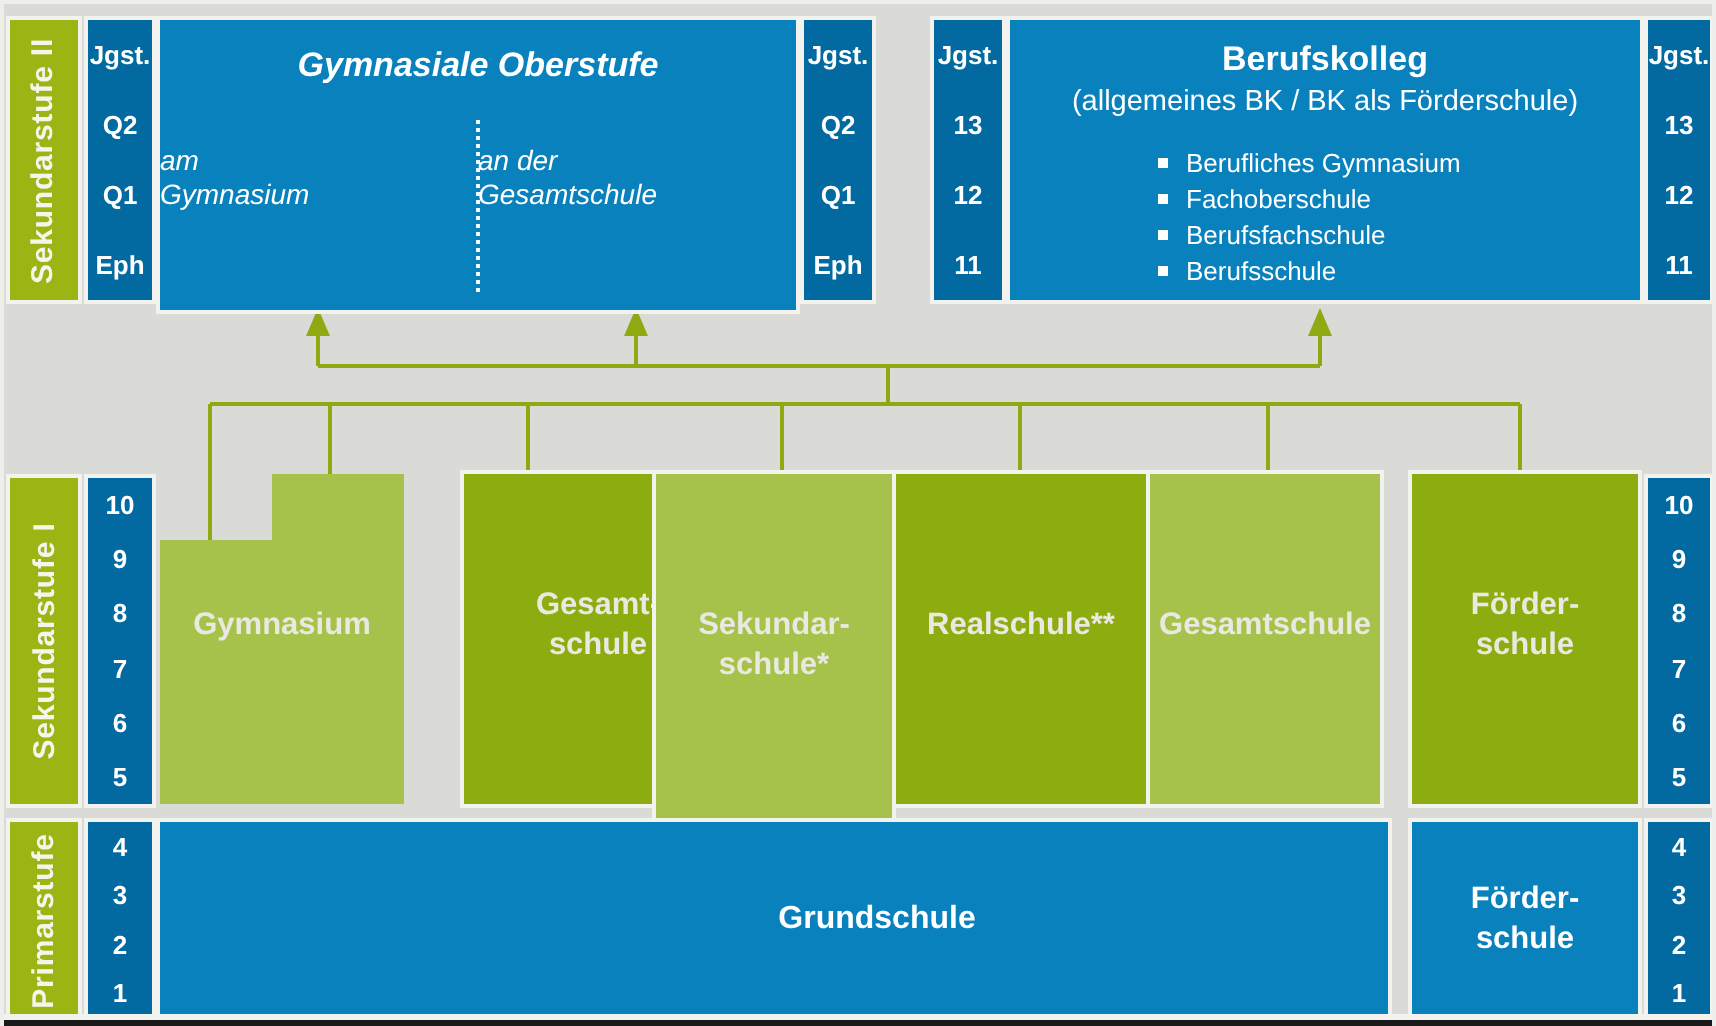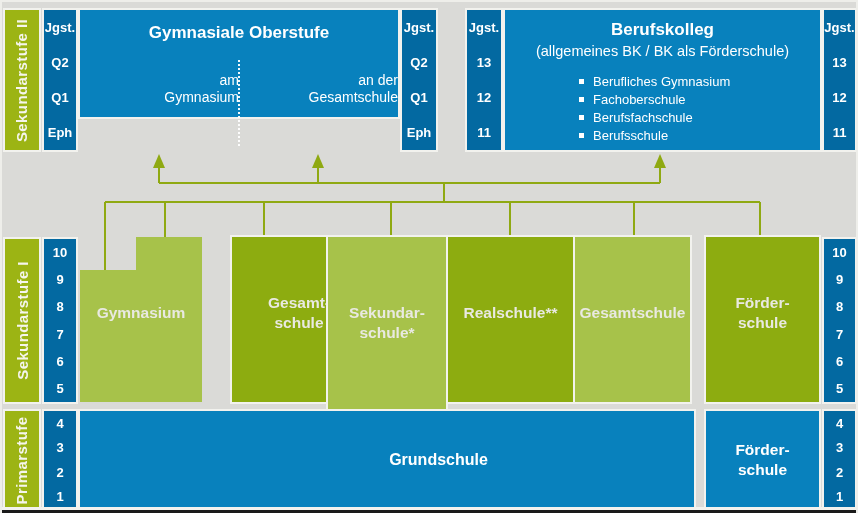--- a/index.html
+++ b/index.html
@@ -27,24 +27,24 @@
   #col-ober-right{left:400px;top:8px;width:34px;height:140px;}
   #col-bk-left{left:465px;top:8px;width:34px;height:140px;}
   #col-bk-right{left:822px;top:8px;width:31px;height:140px;}
   #col-sek1-left{left:42px;top:237px;width:32px;height:163px;}
   #col-sek1-right{left:822px;top:237px;width:31px;height:163px;}
   #col-primar-left{left:42px;top:409px;width:32px;height:98px;}
   #col-primar-right{left:822px;top:409px;width:31px;height:98px;}
 
   
   .bluebox{background:#0881bd;color:#fff;}
-  #box-ober{left:78px;top:8px;width:318px;height:107px;}
+  #box-ober{left:78px;top:8px;width:318px;height:145px;font-style:italic;}
   .ober-title{position:absolute;top:13px;left:0;right:0;text-align:center;font-size:17px;font-weight:bold;}
   .ober-cols{position:absolute;top:62px;left:0;right:0;display:flex;}
-  .ober-col{flex:1;text-align:right;font-size:14px;line-height:17px;}
+  .ober-col{flex:1;text-align:left;font-size:14px;line-height:17px;}
   .ober-col span{display:block;}
   .dotted-div{position:absolute;left:158px;top:50px;height:86px;width:0;border-left:2px dotted rgba(255,255,255,.95);}
 
   #box-bk{left:503px;top:8px;width:315px;height:140px;}
   .bk-title{position:absolute;top:10px;left:0;right:0;text-align:center;font-size:17px;font-weight:bold;}
   .bk-subtitle{position:absolute;top:33px;left:0;right:0;text-align:center;font-size:14.5px;}
   .bk-list{position:absolute;top:62px;left:74px;font-size:13px;}
   .bk-item{height:18px;display:flex;align-items:center;}
   .bullet{display:inline-block;width:5px;height:5px;background:#fff;margin-right:9px;flex:none;}
 

